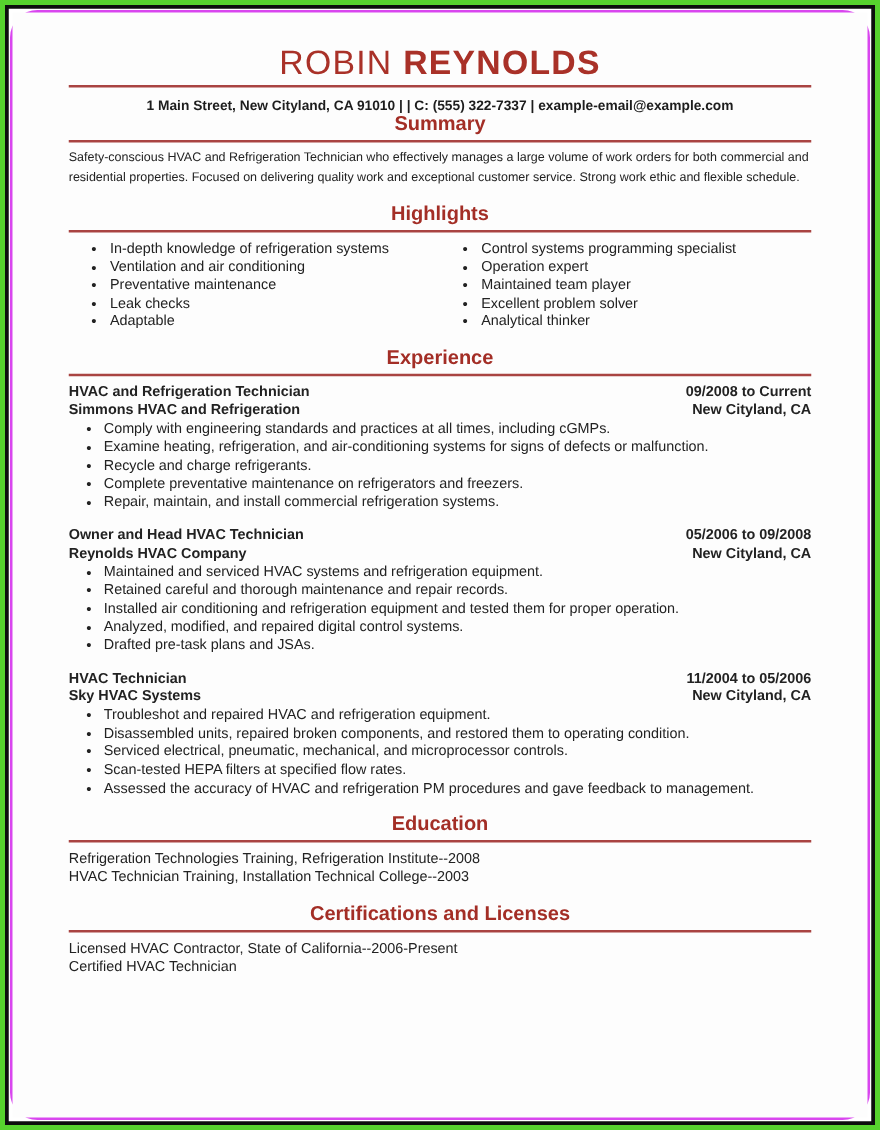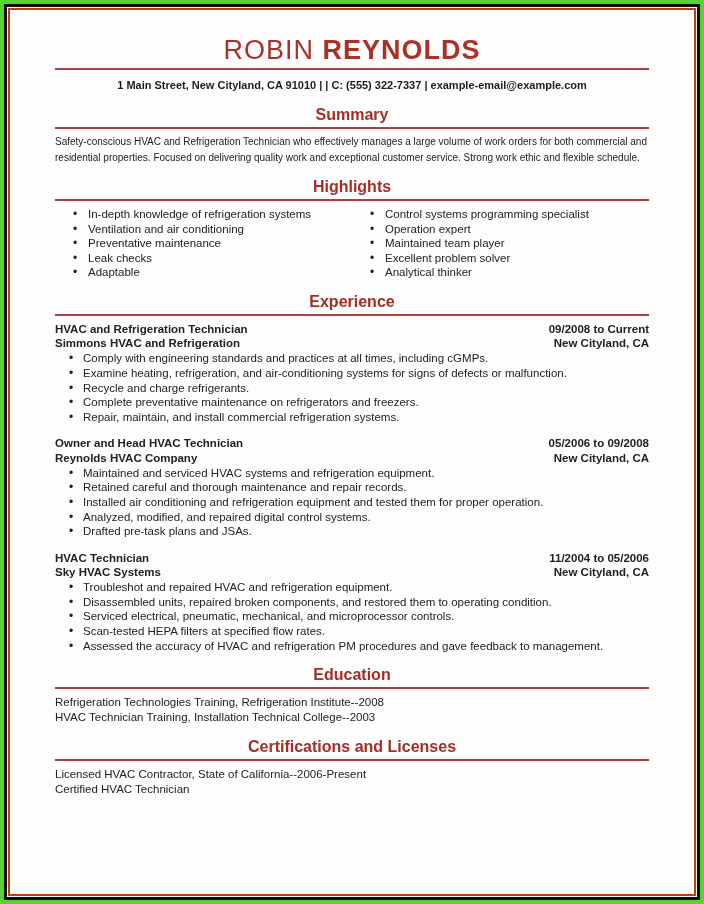--- a/index.html
+++ b/index.html
@@ -7,21 +7,21 @@
   body {
     font-family: "Liberation Sans", "DejaVu Sans", sans-serif;
     background: #ffffff;
     overflow: hidden;
   }
   .canvas { width: 704px; height: 904px; }
   
   .frame-green { width: 100%; height: 100%; background: #57d22e; padding: 4px; }
   .frame-black { width: 100%; height: 100%; background: #0d0d0d; padding: 3px; }
   .frame-white { width: 100%; height: 100%; background: #ffffff; padding: 1px; }
-  .frame-red   { width: 100%; height: 100%; background: #c2410c; padding: 2px; }
+  .frame-red   { width: 100%; height: 100%; background: #d946ef; padding: 2px; border-radius: 22px; }
   .page {
     width: 100%; height: 100%;
     background: #fdfdfd;
     color: #222222;
     padding: 25px 45px 20px 45px;
     overflow: hidden;
   }
 
   
   .name {
@@ -44,21 +44,21 @@
 
   
   .section-head {
     text-align: center;
     color: #a32e26;
     font-size: 16px;
     font-weight: 700;
     padding-bottom: 3px;
     border-bottom: 2px solid #a94442;
   }
-  .mt-summary { margin-top: 15px; }
+  .mt-summary { }
   .mt-sec     { margin-top: 13px; }
 
   
   .body-text {
     font-size: 10px;
     line-height: 15.5px;
     color: #222;
     margin-top: 5px;
   }
 

